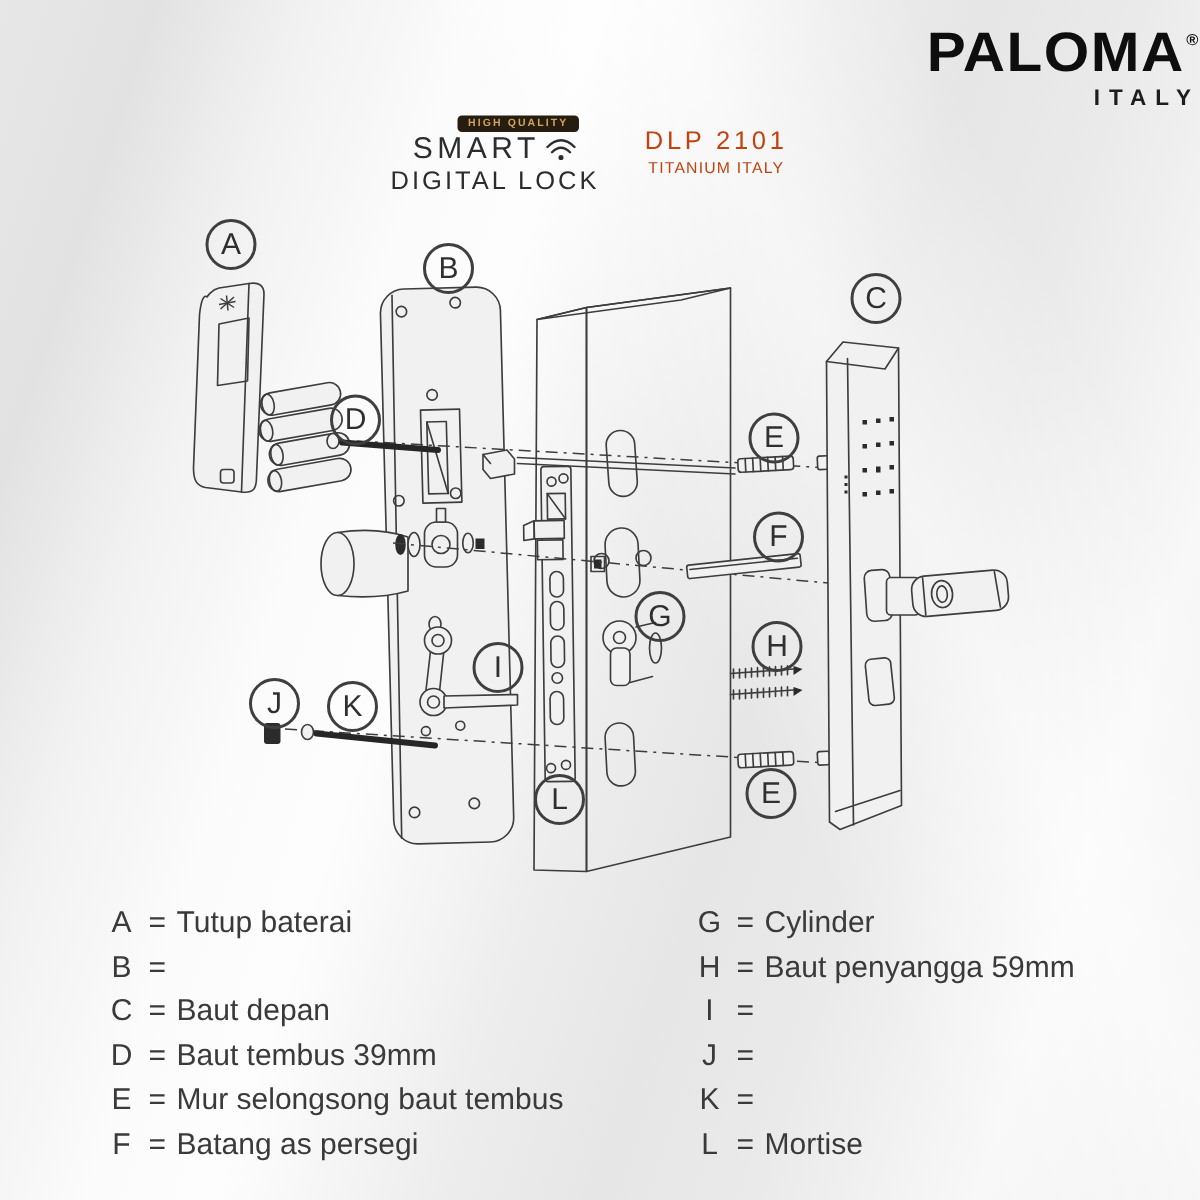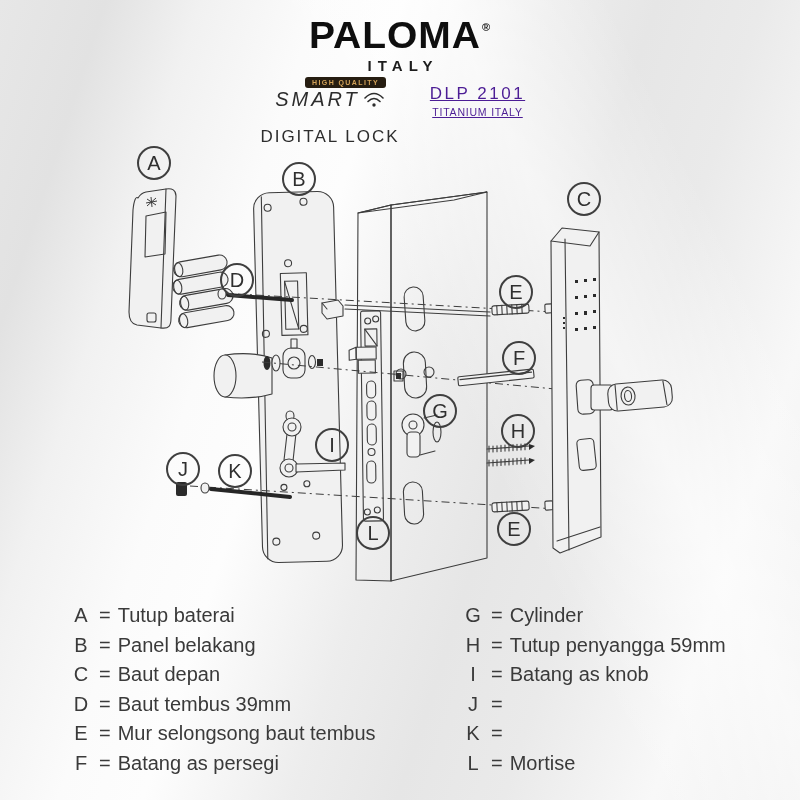--- a/index.html
+++ b/index.html
@@ -6,30 +6,30 @@
   body{
     width:800px;height:800px;position:relative;overflow:hidden;
     font-family:"Liberation Sans", sans-serif;
     background:linear-gradient(108deg,
       #e7e7e7 0%, #e2e2e2 10%, #f1f1f1 19%, #fbfbfb 30%, #fdfdfd 38%,
       #ededed 52%, #e6e6e6 62%, #eaeaea 72%, #f8f8f8 86%, #f0f0f0 100%);
   }
   .glare{position:absolute;inset:0;pointer-events:none;
     background:linear-gradient(64deg, rgba(255,255,255,0) 55%, rgba(255,255,255,.55) 70%, rgba(255,255,255,0) 84%);}
   
-  .brand{position:absolute;top:16px;left:0;width:800px;text-align:center;color:#0e0e0e;}
+  .brand{position:absolute;top:16px;left:0;width:800px;text-align:right;color:#0e0e0e;}
   .brand .logo{font-size:39px;font-weight:800;letter-spacing:1px;transform:scaleY(.95);line-height:1;}
   .brand .logo sup{font-size:11px;font-weight:700;vertical-align:18px;margin-left:1px;}
   .brand .country{font-size:15px;font-weight:700;letter-spacing:6px;color:#1d1d1d;margin-top:2px;text-indent:6px;}
   .badge{position:absolute;top:77px;left:305px;background:#261d11;color:#d4a359;
     font-size:7px;font-weight:700;letter-spacing:1.4px;padding:2px 7px;border-radius:3px;}
   .smartblock{position:absolute;top:88px;left:255px;width:150px;text-align:center;color:#2d2d2d;}
-  .smartblock .l1{font-size:20px;letter-spacing:3px;display:flex;align-items:center;justify-content:center;gap:3px;font-style:italic;}
-  .smartblock .l2{font-size:17px;letter-spacing:2px;margin-top:16px;}
-  .modelblock{position:absolute;top:84px;left:415px;width:125px;text-align:center;color:#4c1d95;text-decoration:underline;}
+  .smartblock .l1{font-size:20px;letter-spacing:3px;display:flex;align-items:center;justify-content:center;gap:3px;}
+  .smartblock .l2{font-size:17px;letter-spacing:2px;margin-top:0px;}
+  .modelblock{position:absolute;top:84px;left:415px;width:125px;text-align:center;color:#c2410c;}
   .modelblock .m1{font-size:17px;letter-spacing:2.5px;}
   .modelblock .m2{font-size:10.5px;letter-spacing:.8px;margin-top:2px;}
   
   svg.diagram{position:absolute;top:0;left:0;z-index:1;}
   .ln{stroke:#3d3d3d;fill:none;stroke-width:1.1;stroke-linejoin:round;stroke-linecap:round;}
   .bg{fill:#f1f1f1;}
   .dk{fill:#2b2b2b;stroke:none;}
   .dash{stroke:#3d3d3d;fill:none;stroke-width:1;stroke-dasharray:8 4 2 4;}
   .thick{stroke:#262626;stroke-width:4;fill:none;stroke-linecap:round;}
   .part-label{position:absolute;z-index:3;width:30px;height:30px;border:2px solid #3f3f3f;border-radius:50%;
@@ -287,21 +287,20 @@
 <div class="legend">
   <div class="col left">
     <div class="row">
         <span class="letter">A</span>
         <span class="eq">=</span>
         <span class="txt">Tutup baterai</span>
       </div>
     <div class="row">
         <span class="letter">B</span>
         <span class="eq">=</span>
-        <span class="txt">Panel belakang</span>
       </div>
     <div class="row">
         <span class="letter">C</span>
         <span class="eq">=</span>
         <span class="txt">Baut depan</span>
       </div>
     <div class="row">
         <span class="letter">D</span>
         <span class="eq">=</span>
         <span class="txt">Baut tembus 39mm</span>
@@ -319,26 +318,25 @@
   </div>
   <div class="col right">
     <div class="row">
         <span class="letter">G</span>
         <span class="eq">=</span>
         <span class="txt">Cylinder</span>
       </div>
     <div class="row">
         <span class="letter">H</span>
         <span class="eq">=</span>
-        <span class="txt">Tutup penyangga 59mm</span>
+        <span class="txt">Baut penyangga 59mm</span>
       </div>
     <div class="row">
         <span class="letter">I</span>
         <span class="eq">=</span>
-        <span class="txt">Batang as knob</span>
       </div>
     <div class="row">
         <span class="letter">J</span>
         <span class="eq">=</span>
       </div>
     <div class="row">
         <span class="letter">K</span>
         <span class="eq">=</span>
       </div>
     <div class="row">

